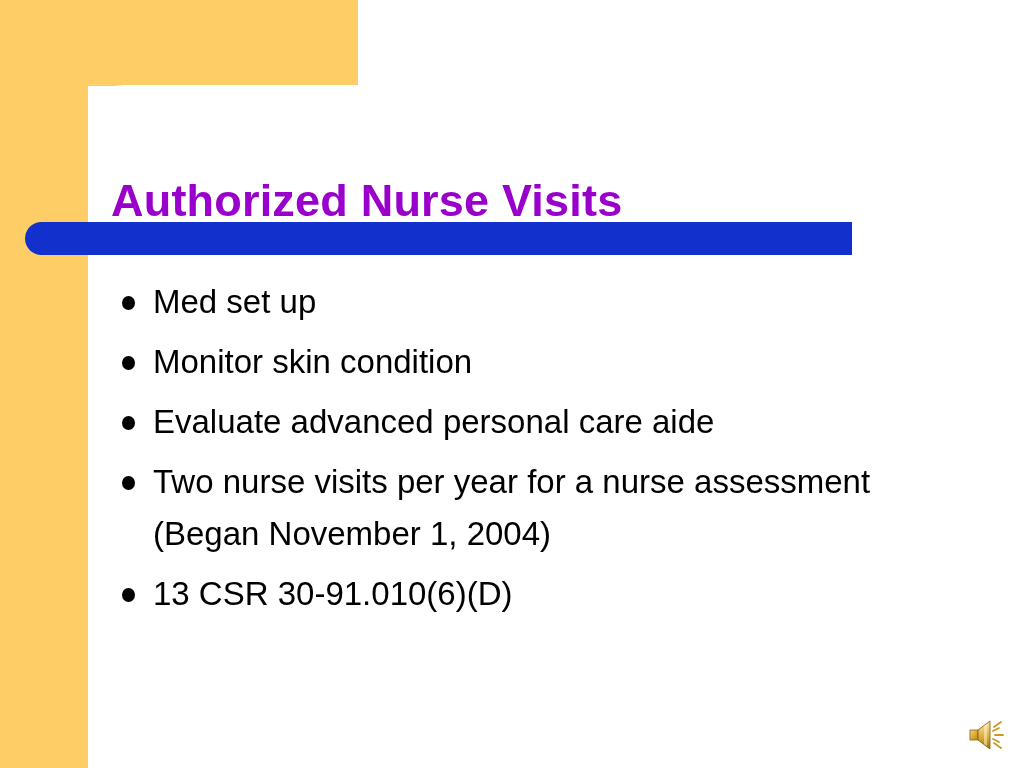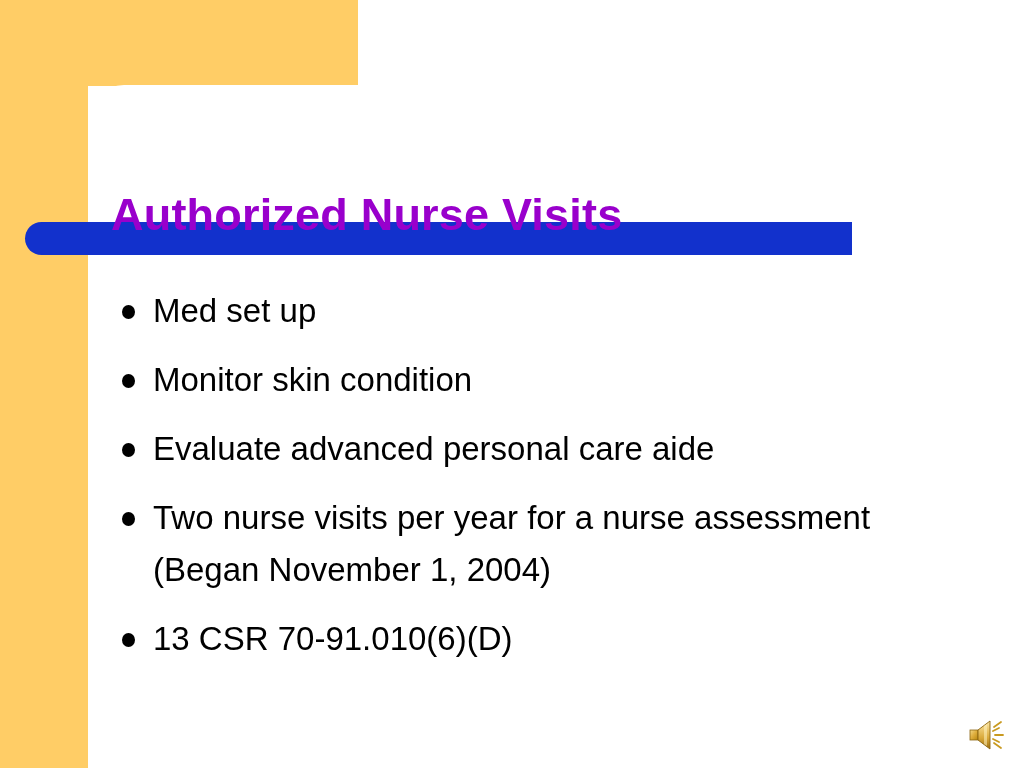--- a/index.html
+++ b/index.html
@@ -59,21 +59,21 @@
     border-top-left-radius: 17px;
     border-bottom-left-radius: 17px;
     border-top-right-radius: 0;
     border-bottom-right-radius: 0;
   }
 
   
   .slide-title {
     position: absolute;
     left: 111px;
-    top: 162px;
+    top: 148px;
     width: 800px;
     font-size: 45px;
     font-weight: bold;
     color: #9900cc;
     letter-spacing: 0.2px;
     line-height: 1.0;
     white-space: nowrap;
   }
 
   
@@ -86,21 +86,21 @@
     margin: 0;
     padding: 0;
   }
 
   .bullet-item {
     position: relative;
     padding-left: 40px;
     font-size: 33px;
     color: #000000;
     line-height: 52px;
-    margin: 17px 0 1px 0;
+    margin: 8px 0 1px 0;
   }
 
   .bullet-marker {
     position: absolute;
     left: 9px;
     top: 20px;
     width: 13px;
     height: 14px;
     background: #000000;
     border-radius: 50%;
@@ -143,21 +143,21 @@
     <li class="bullet-item">
       <span class="bullet-marker"></span>
       <span class="bullet-text">Evaluate advanced personal care aide</span>
     </li>
     <li class="bullet-item">
       <span class="bullet-marker"></span>
       <span class="bullet-text">Two nurse visits per year for a nurse assessment (Began November 1, 2004)</span>
     </li>
     <li class="bullet-item">
       <span class="bullet-marker"></span>
-      <span class="bullet-text">13 CSR 70-91.010(6)(D)</span>
+      <span class="bullet-text">13 CSR 30-91.010(6)(D)</span>
     </li>
   </ul>
 
   <div class="sound-icon">
     <svg width="48" height="42" viewBox="0 0 48 42" xmlns="http://www.w3.org/2000/svg">
       <defs>
         <linearGradient id="gold" x1="0" y1="0" x2="1" y2="1">
           <stop offset="0%" stop-color="#f2d98a"></stop>
           <stop offset="45%" stop-color="#e0b040"></stop>
           <stop offset="100%" stop-color="#b8860b"></stop>

